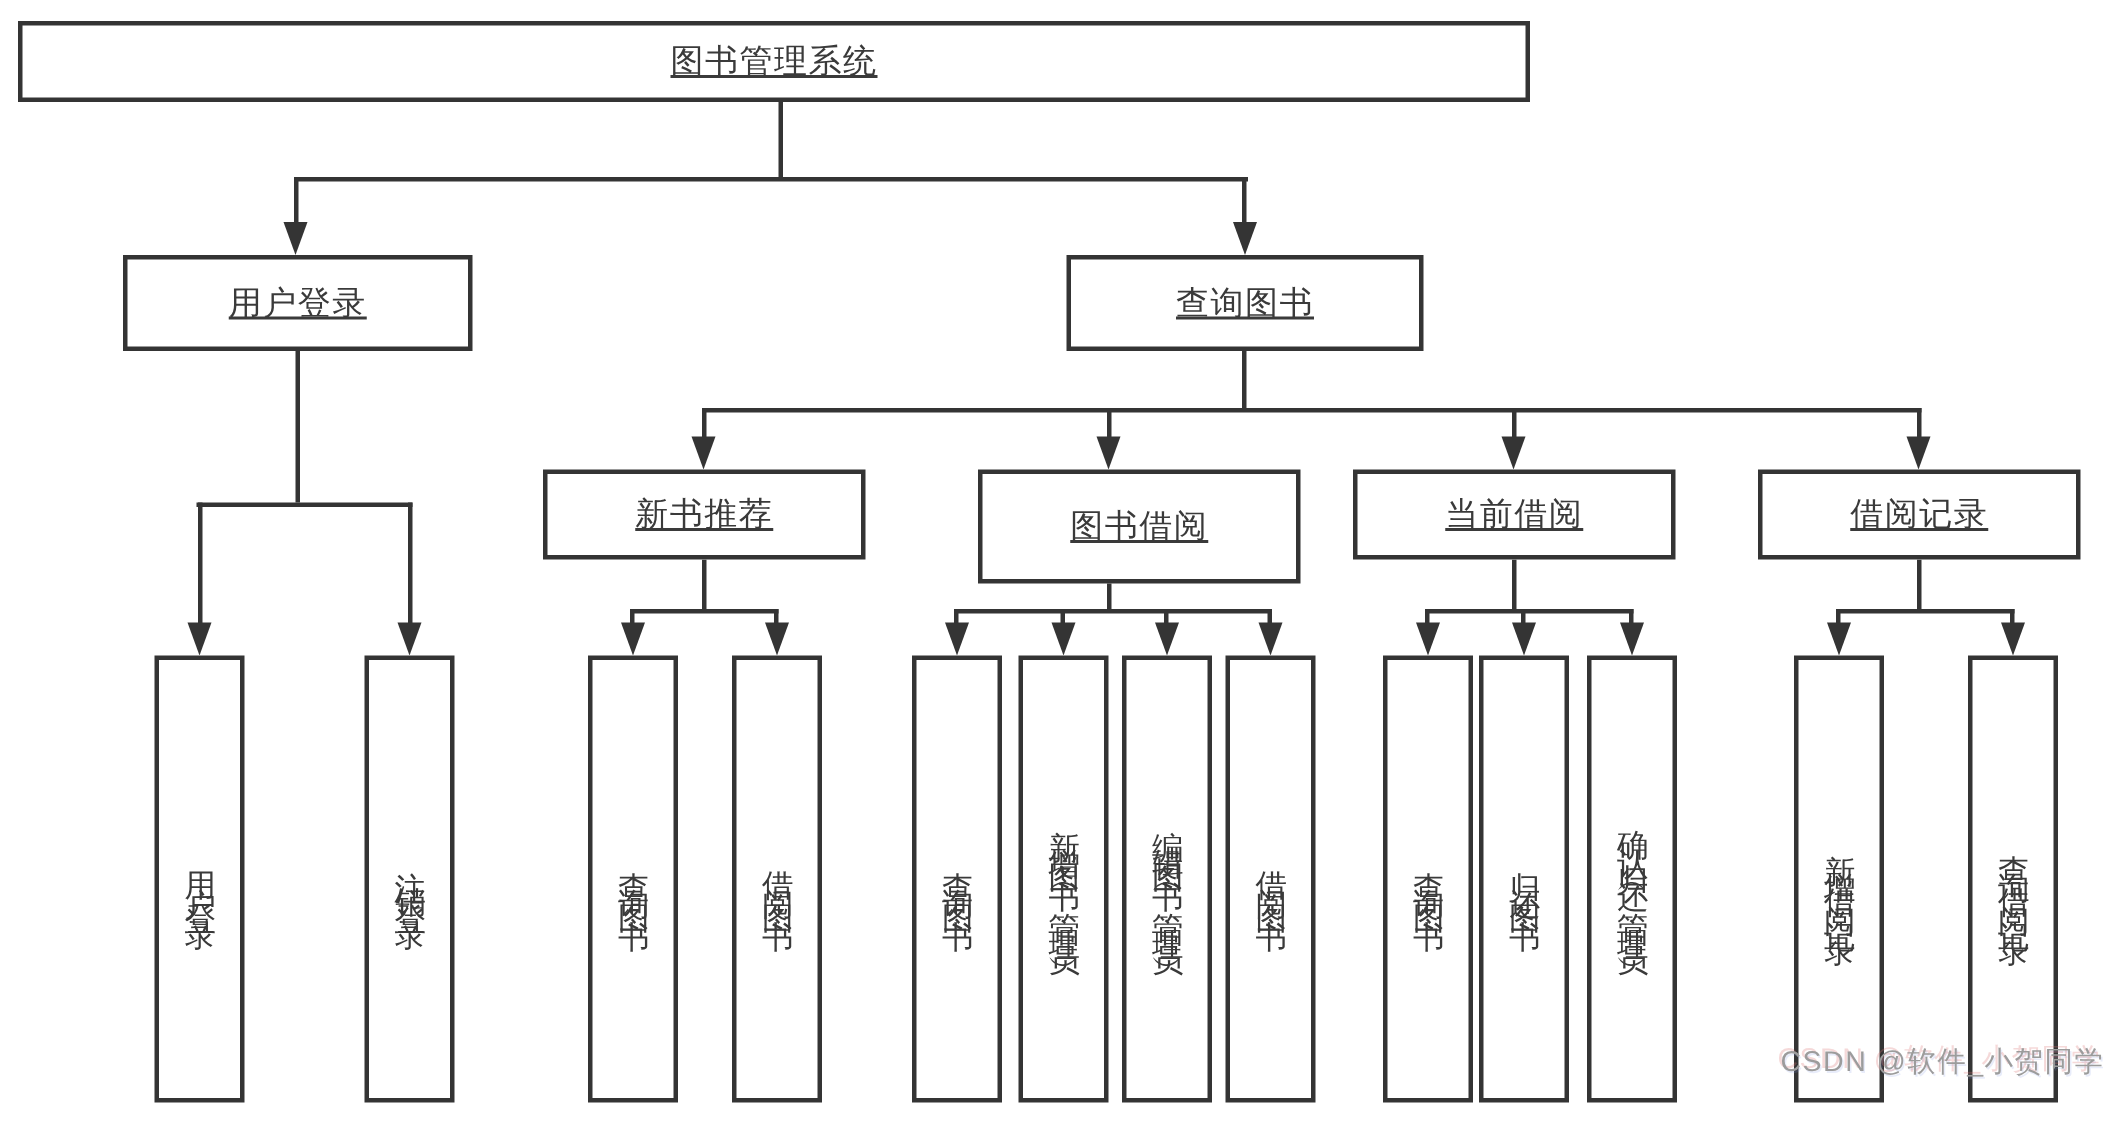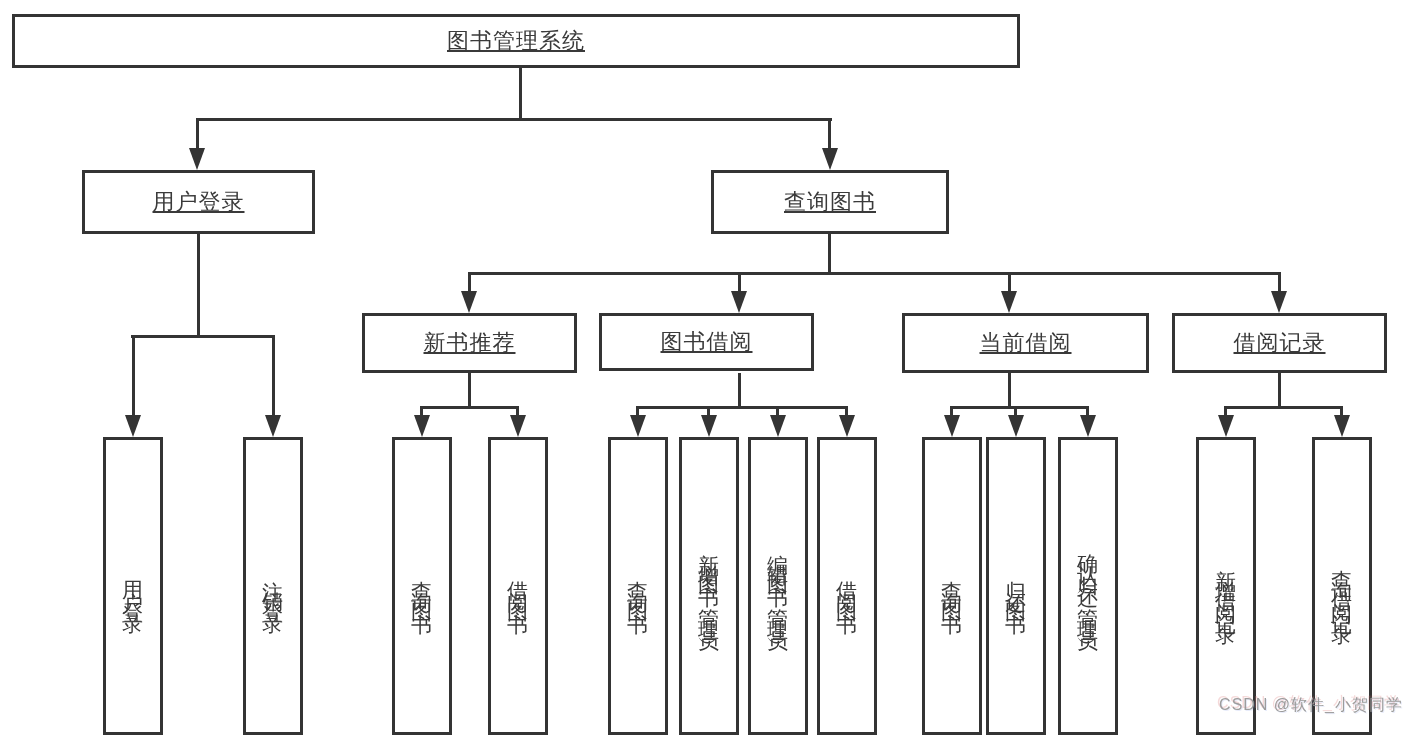--- a/index.html
+++ b/index.html
@@ -28,21 +28,21 @@
     font-size:21px;letter-spacing:11px;line-height:1;
   }
   .vline,.hline{position:absolute;background:var(--line);}
   .arrow{
     position:absolute;width:0;height:0;
     border-left:8px solid transparent;border-right:8px solid transparent;
     border-top:22px solid var(--line);
   }
   .watermark{
     position:absolute;top:695px;right:2px;
-    font-size:16px;color:var(--watermark);letter-spacing:1px;
+    font-size:19px;color:var(--watermark);letter-spacing:1px;
     text-shadow:-2px -2px 0 rgba(220,120,120,0.28), 1px 1px 0 rgba(130,150,230,0.18);
     white-space:nowrap;
   }
 </style>
 </head>
 <body>
 
 <div class="canvas">
 
   <div class="vline" style="left:519px;top:68px;width:3px;height:50px"></div>
@@ -111,24 +111,24 @@
   <div class="node hnode" style="left:82px;top:170px;width:233px;height:64px">
     <span>用户登录</span>
   </div>
   <div class="node hnode" style="left:711px;top:170px;width:238px;height:64px">
     <span>查询图书</span>
   </div>
 
   <div class="node hnode" style="left:362px;top:313px;width:215px;height:60px">
     <span>新书推荐</span>
   </div>
-  <div class="node hnode" style="left:599px;top:313px;width:215px;height:58px">
+  <div class="node hnode" style="left:652px;top:313px;width:215px;height:76px">
     <span>图书借阅</span>
   </div>
-  <div class="node hnode" style="left:902px;top:313px;width:247px;height:60px">
+  <div class="node hnode" style="left:902px;top:313px;width:215px;height:60px">
     <span>当前借阅</span>
   </div>
   <div class="node hnode" style="left:1172px;top:313px;width:215px;height:60px">
     <span>借阅记录</span>
   </div>
 
   <div class="node leaf" style="left:103px;top:437px;width:60px;height:298px">
     <span>用户登录</span>
   </div>
   <div class="node leaf" style="left:243px;top:437px;width:60px;height:298px">

